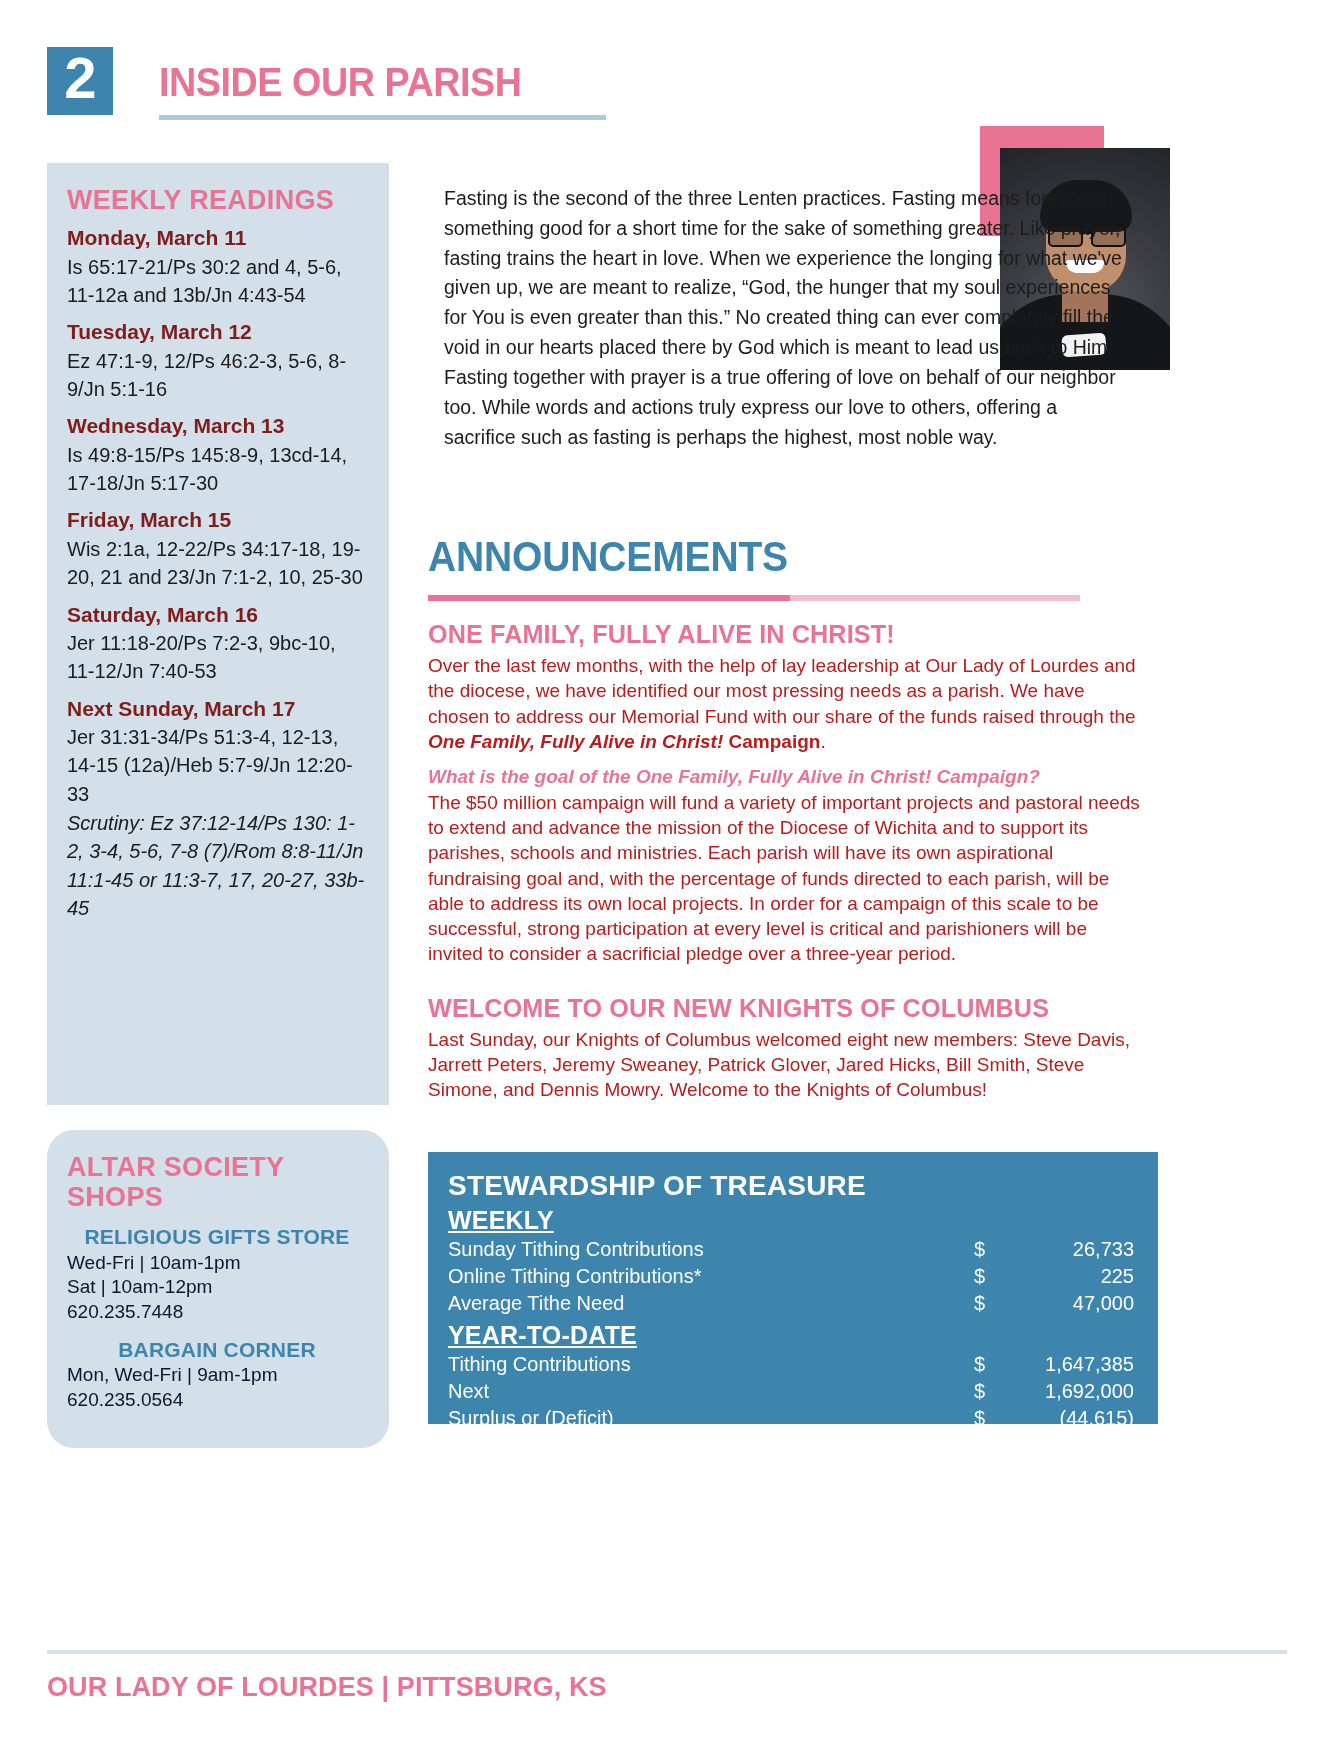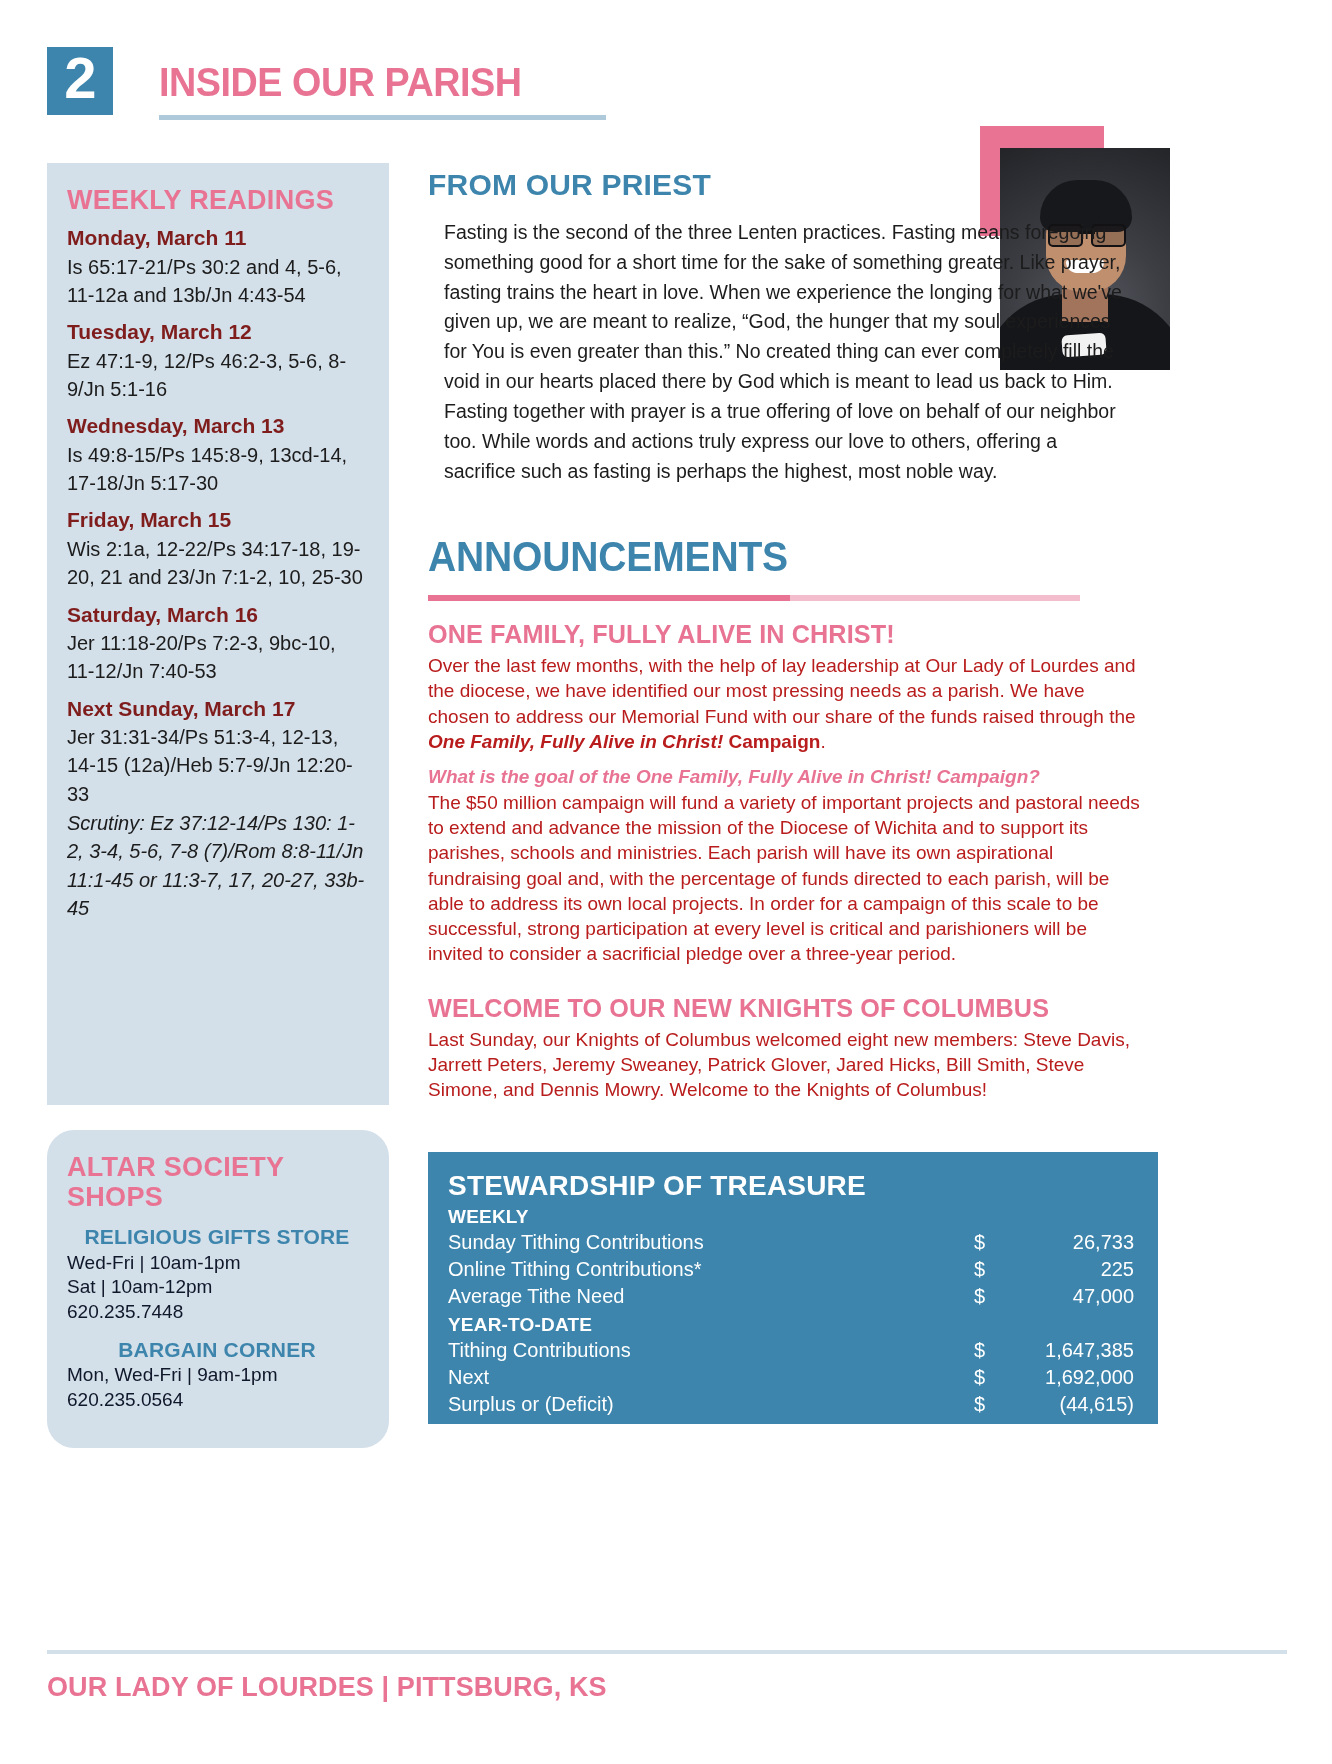--- a/index.html
+++ b/index.html
@@ -320,22 +320,23 @@
     padding: 18px 24px 0 20px;
     box-sizing: border-box;
   }
   .stew-title {
     font-size: 28px;
     font-weight: bold;
     letter-spacing: 0.2px;
     margin: 0 0 2px 0;
   }
   .stew-subhead {
-    font-size: 19px;
-    font-weight: bold;
+    font-size: 25px;
+    font-weight: bold;
+    text-decoration: underline;
     letter-spacing: 0.2px;
     margin: 4px 0 1px 0;
   }
   .stew-row {
     display: flex;
     align-items: baseline;
     font-size: 20px;
     line-height: 1.35;
   }
   .stew-label { flex: 1; }
@@ -438,21 +439,20 @@
   <div class="photo-brow r"></div>
   <div class="photo-glasses">
     <div class="lens l"></div>
     <div class="bridge"></div>
     <div class="lens r"></div>
   </div>
   <div class="photo-mouth"></div>
 </div>
 
 <div class="priest-section">
-  <div class="section-title-blue-sans">FROM OUR PRIEST</div>
   <div class="priest-body">
     <p>Fasting is the second of the three Lenten practices.  Fasting means foregoing something good for a short time for the sake of something greater.  Like prayer, fasting trains the heart in love.  When we experience the longing for what we've given up, we are meant to realize, “God, the hunger that my soul experiences for You is even greater than this.”  No created thing can ever completely fill the void in our hearts placed there by God which is meant to lead us back to Him.  Fasting together with prayer is a true offering of love on behalf of our neighbor too.  While words and actions truly express our love to others, offering a sacrifice such as fasting is perhaps the highest, most noble way.</p>
   </div>
 </div>
 
 <div class="announcements-wrap">
   <div class="announce-title">ANNOUNCEMENTS</div>
   <div class="announce-rule">
     <div class="seg-dark"></div>
     <div class="seg-light"></div>

